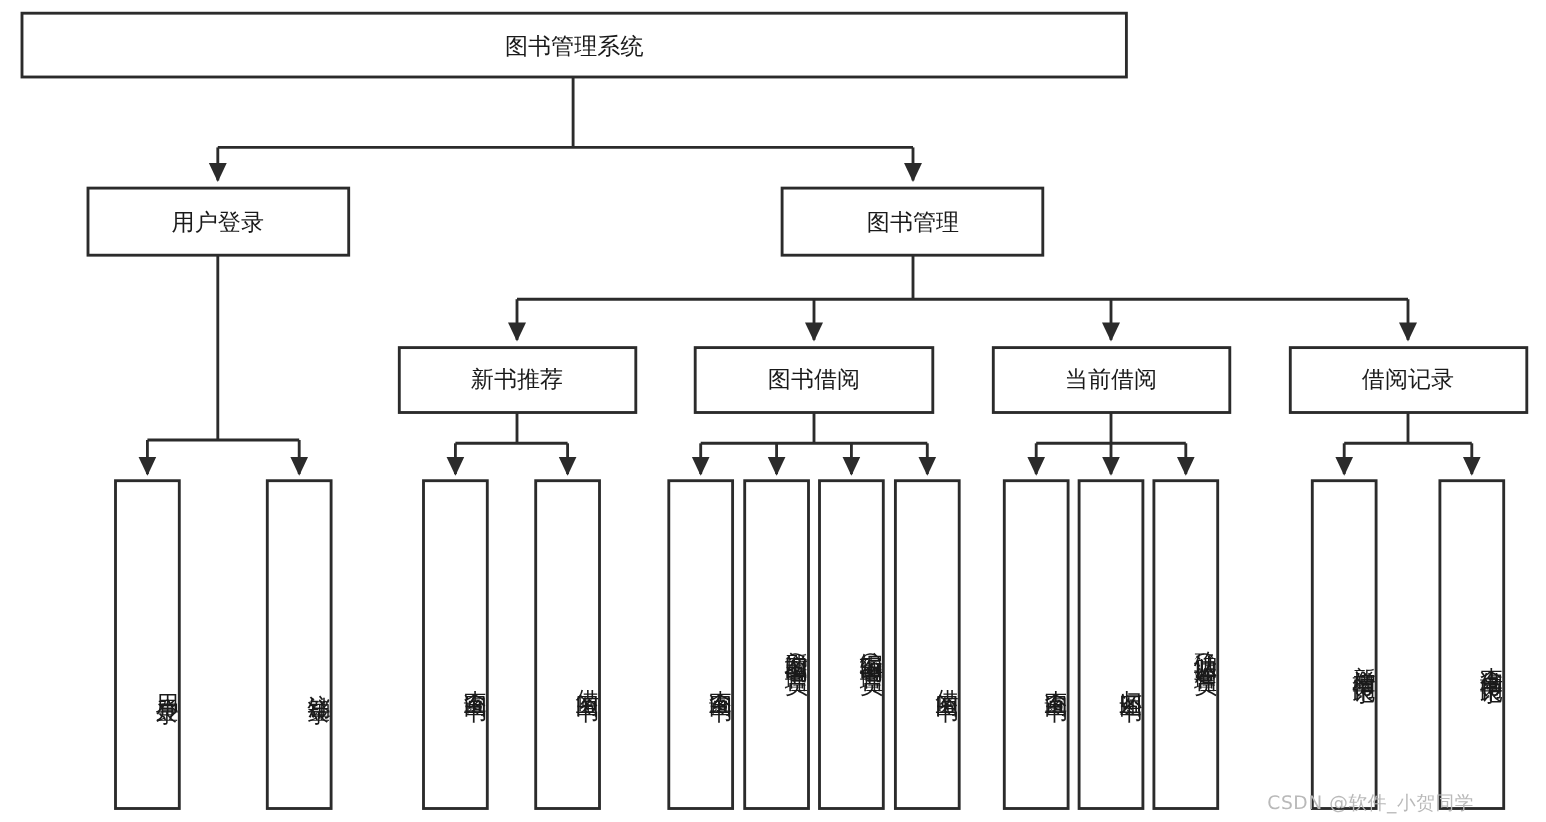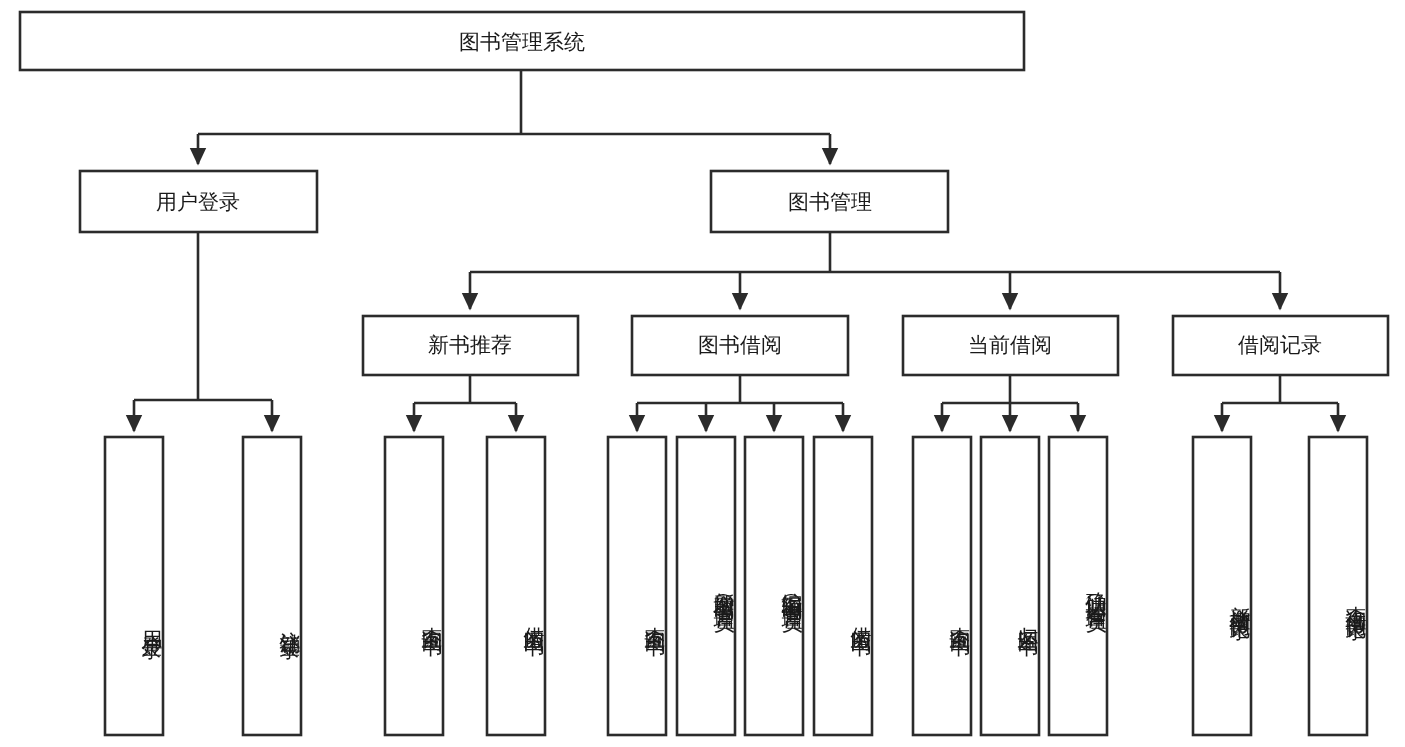--- a/index.html
+++ b/index.html
@@ -192,13 +192,14 @@
   <div class="leaf-label-wrap" style="left:745px; top:441px; width:58px; height:294px;">编辑图书（管理员）</div>
   <div class="leaf-label-wrap" style="left:814px; top:497px; width:58px; height:238px;">借阅图书</div>
 
   <div class="leaf-label-wrap" style="left:913px; top:497px; width:58px; height:238px;">查询图书</div>
   <div class="leaf-label-wrap" style="left:981px; top:497px; width:58px; height:238px;">归还图书</div>
   <div class="leaf-label-wrap" style="left:1049px; top:441px; width:58px; height:294px;">确认归还（管理员）</div>
 
   <div class="leaf-label-wrap" style="left:1193px; top:460px; width:58px; height:275px;">新增借阅记录</div>
   <div class="leaf-label-wrap" style="left:1309px; top:460px; width:58px; height:275px;">查询借阅记录</div>
 
+  <div class="watermark">CSDN @软件_小贺同学</div>
 </div>
 
 </body></html>

